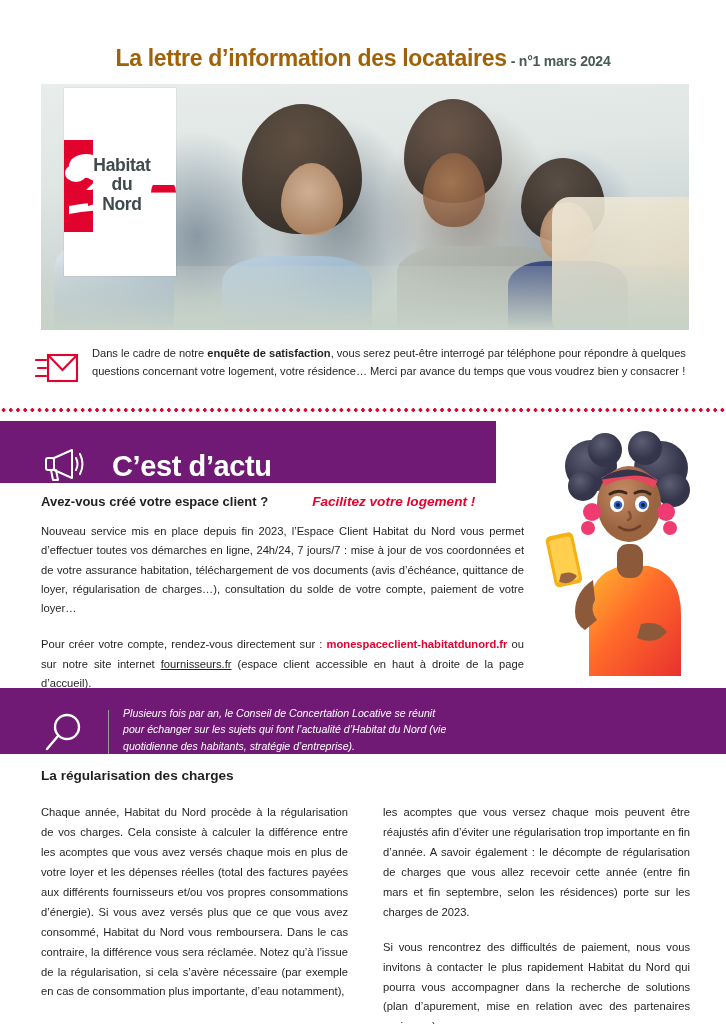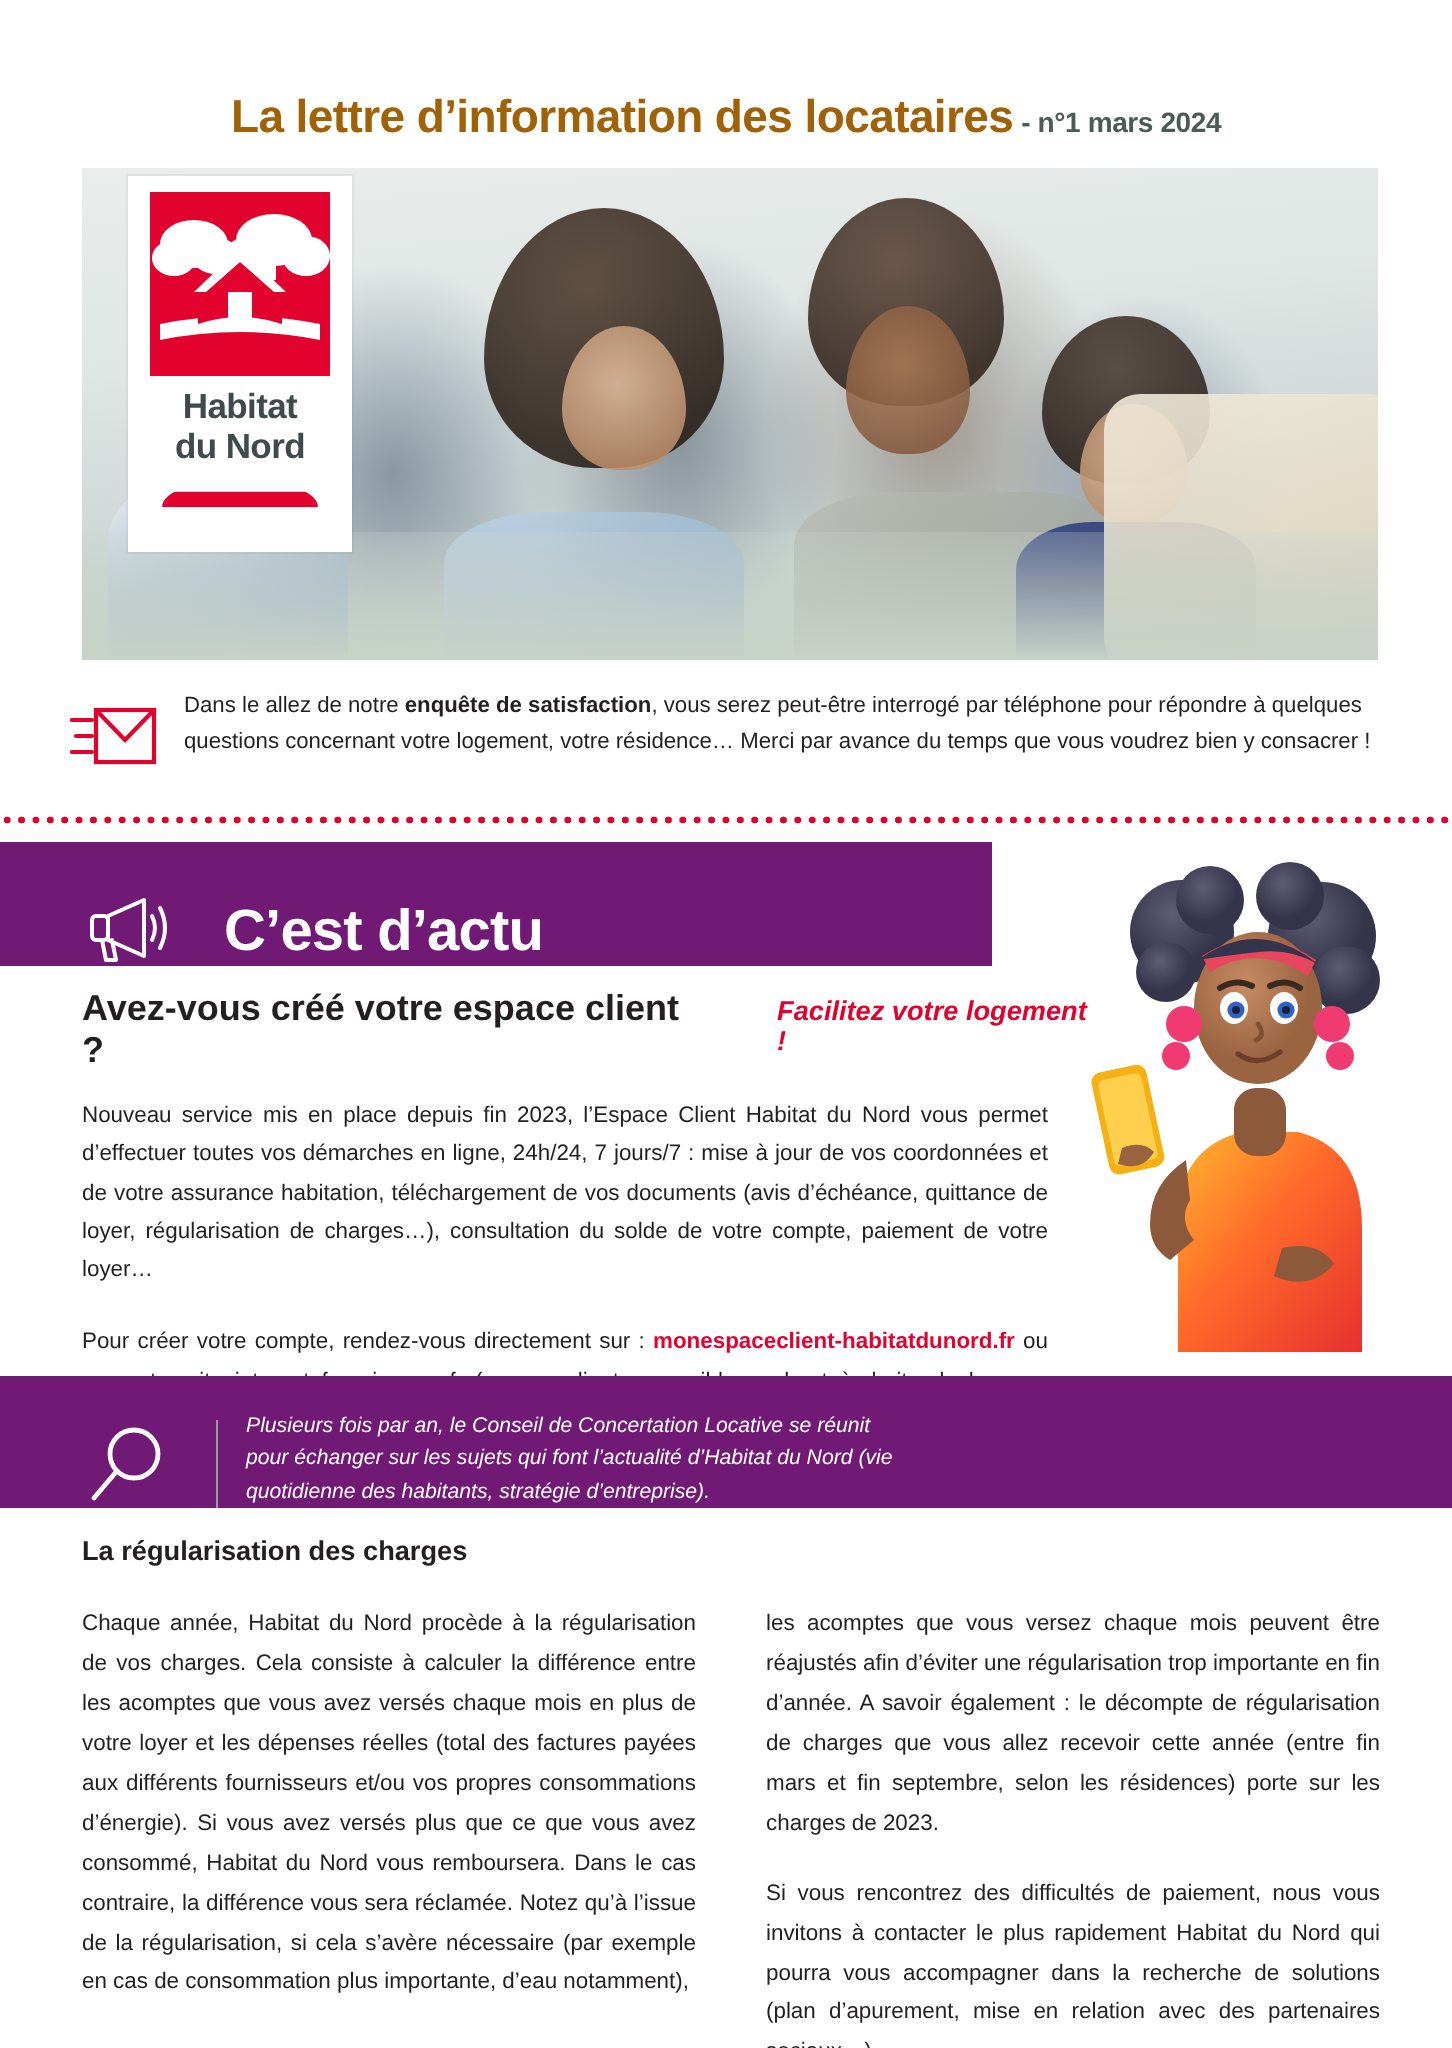--- a/index.html
+++ b/index.html
@@ -98,21 +98,21 @@
   }
 
   .logo {
     position: absolute;
     left: 23px; top: 4px;
     width: 112px; height: 188px;
     background: #ffffff;
     box-shadow: 0 0 0 1px rgba(0,0,0,.04);
     z-index: 4;
     display: flex;
-    flex-direction: column;
+    flex-direction: row;
     align-items: center;
   }
   .logo-mark {
     width: 90px; height: 92px;
     margin-top: 8px;
     background: #e1032e;
     position: relative;
     overflow: hidden;
   }
   .logo-text {
@@ -195,21 +195,21 @@
 
   
   .actu-body { position: absolute; left: 41px; top: 494px; width: 505px; }
   .actu-heads {
     display: flex;
     align-items: baseline;
     justify-content: flex-start;
     gap: 44px;
   }
   .actu-h {
-    font-size: 18px;
+    font-size: 13px;
     font-weight: bold;
     color: #231f20;
   }
   .actu-tag {
     font-size: 13.6px;
     font-weight: bold;
     font-style: italic;
     color: #e1032e;
   }
   .actu-p {
@@ -318,21 +318,21 @@
       <g stroke="#e1032e" stroke-width="2.1" fill="none" stroke-linecap="round">
         <rect x="13" y="4" width="29" height="26"></rect>
         <path d="M13 4 L27.5 19 L42 4"></path>
         <path d="M1 9 H11"></path>
         <path d="M3 17 H11"></path>
         <path d="M1 25 H11"></path>
       </g>
     </svg>
   </div>
   <div class="note-text">
-    <span>Dans le allez de notre </span><b>enquête de satisfaction</b><span>, vous serez peut-être interrogé par téléphone pour répondre à quelques questions concernant votre logement, votre résidence… Merci par avance du temps que vous voudrez bien y consacrer !</span>
+    <span>Dans le cadre de notre </span><b>enquête de satisfaction</b><span>, vous serez peut-être interrogé par téléphone pour répondre à quelques questions concernant votre logement, votre résidence… Merci par avance du temps que vous voudrez bien y consacrer !</span>
   </div>
 </div>
 
 <div class="dots"></div>
 
 <div class="banner banner-actu">
   <div class="banner-icon">
     <svg width="44" height="36" viewBox="0 0 44 36">
       <g stroke="#ffffff" stroke-width="2" fill="none" stroke-linejoin="round" stroke-linecap="round">
         <path d="M12 11 L30 3 L30 31 L12 23 Z"></path>

